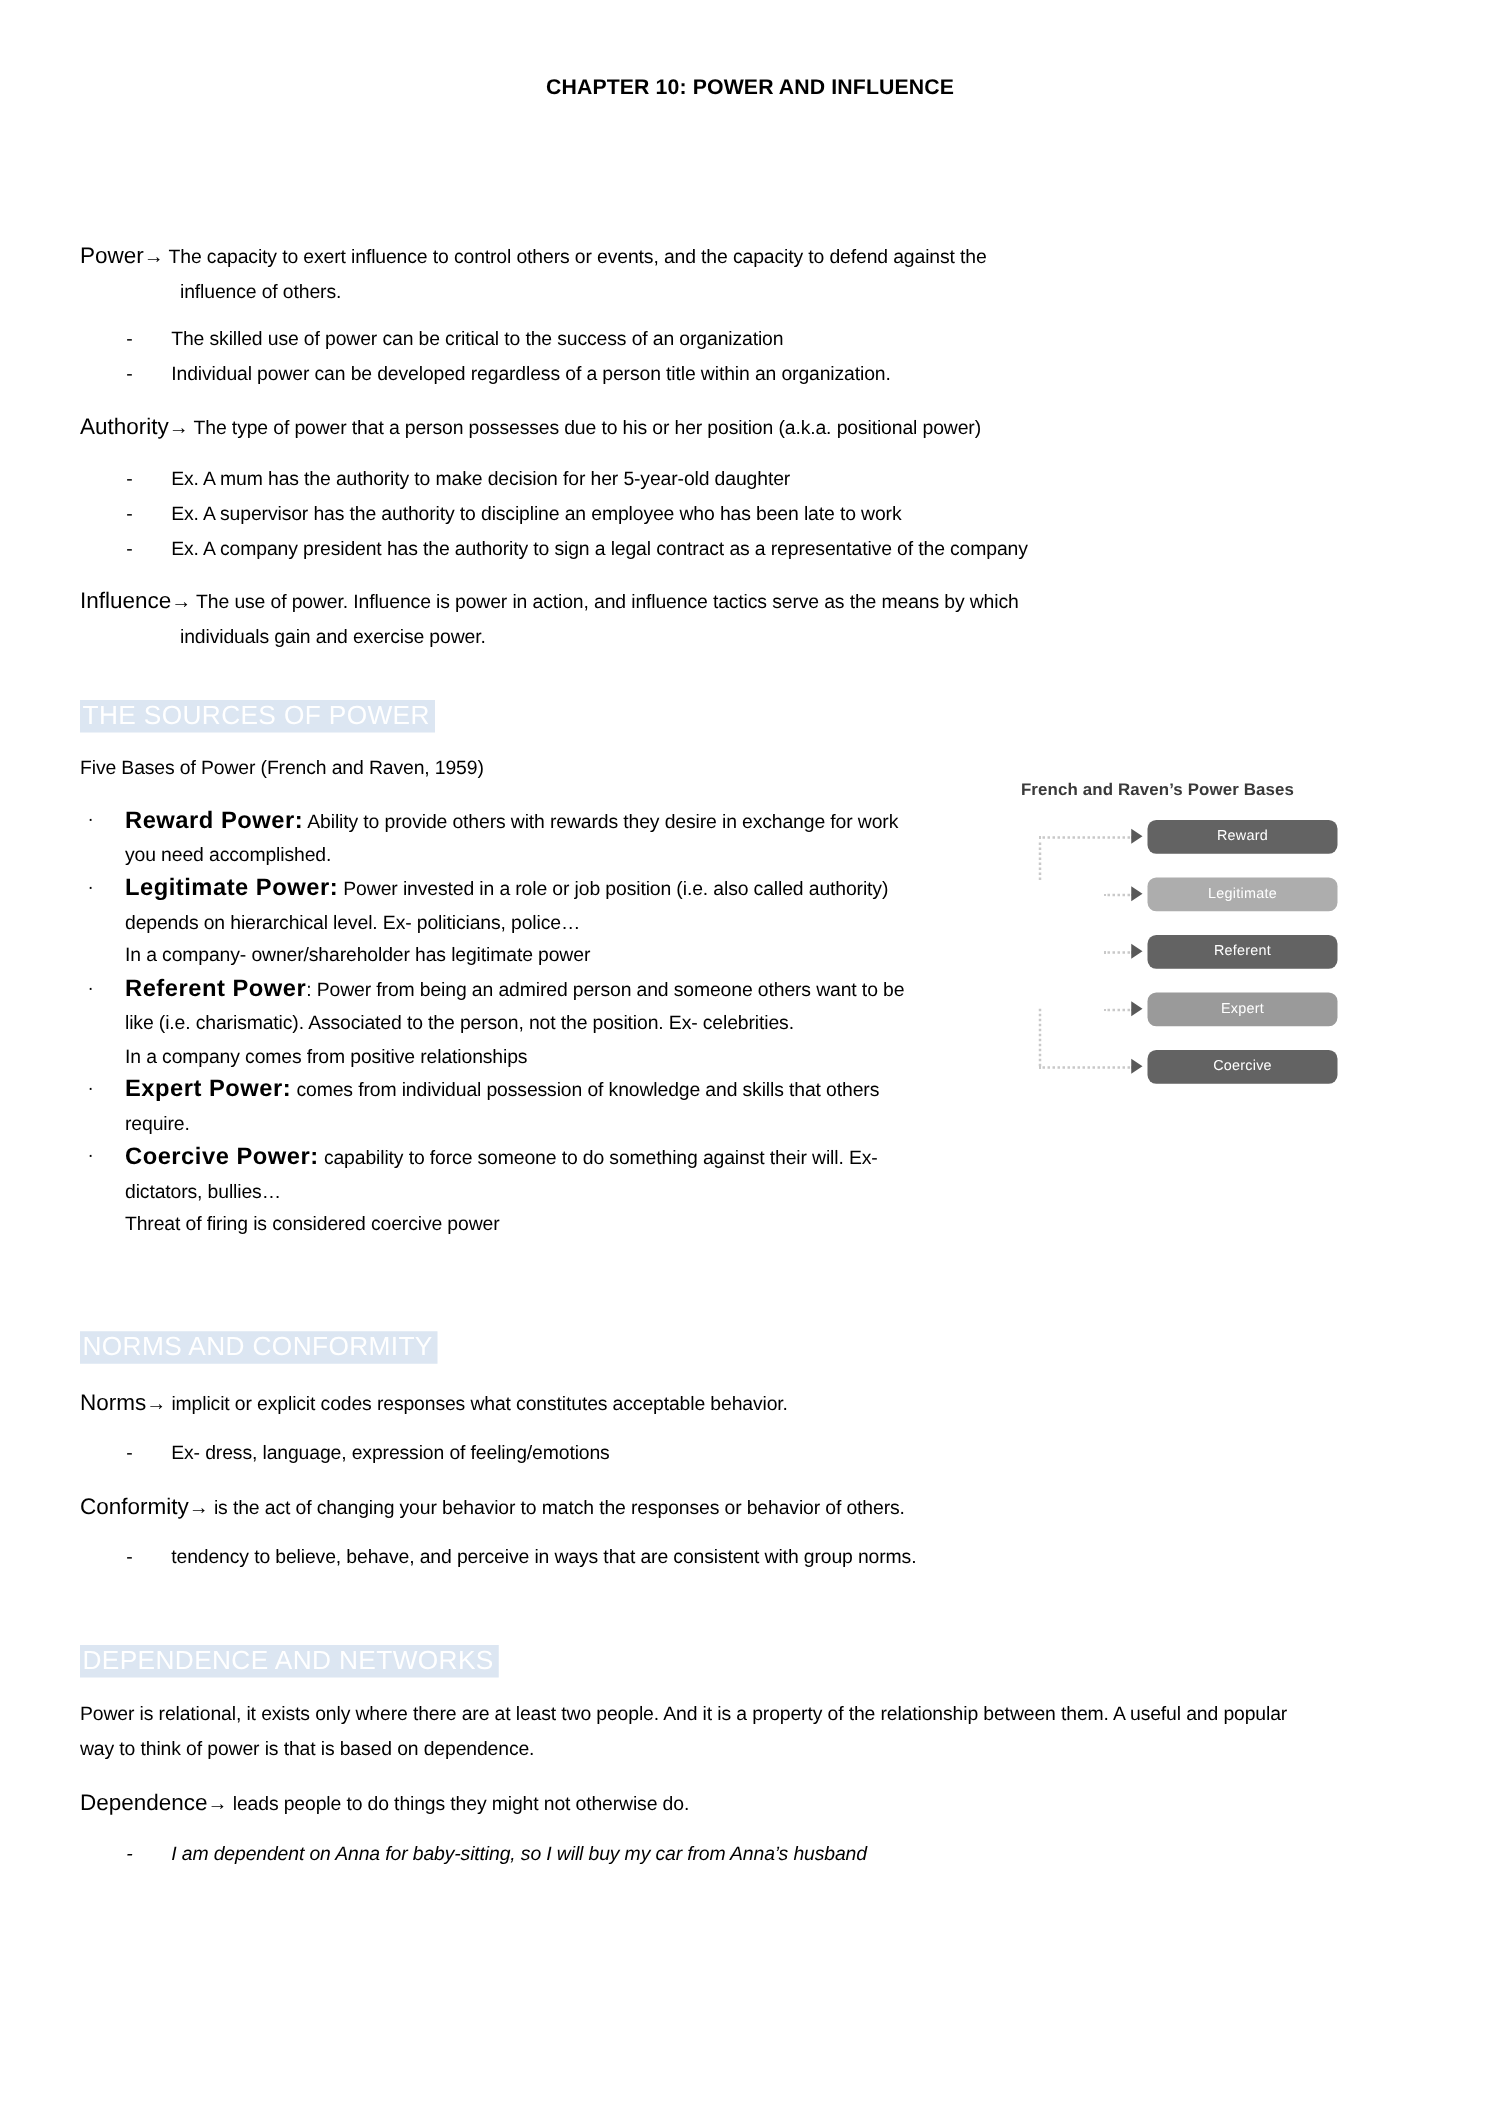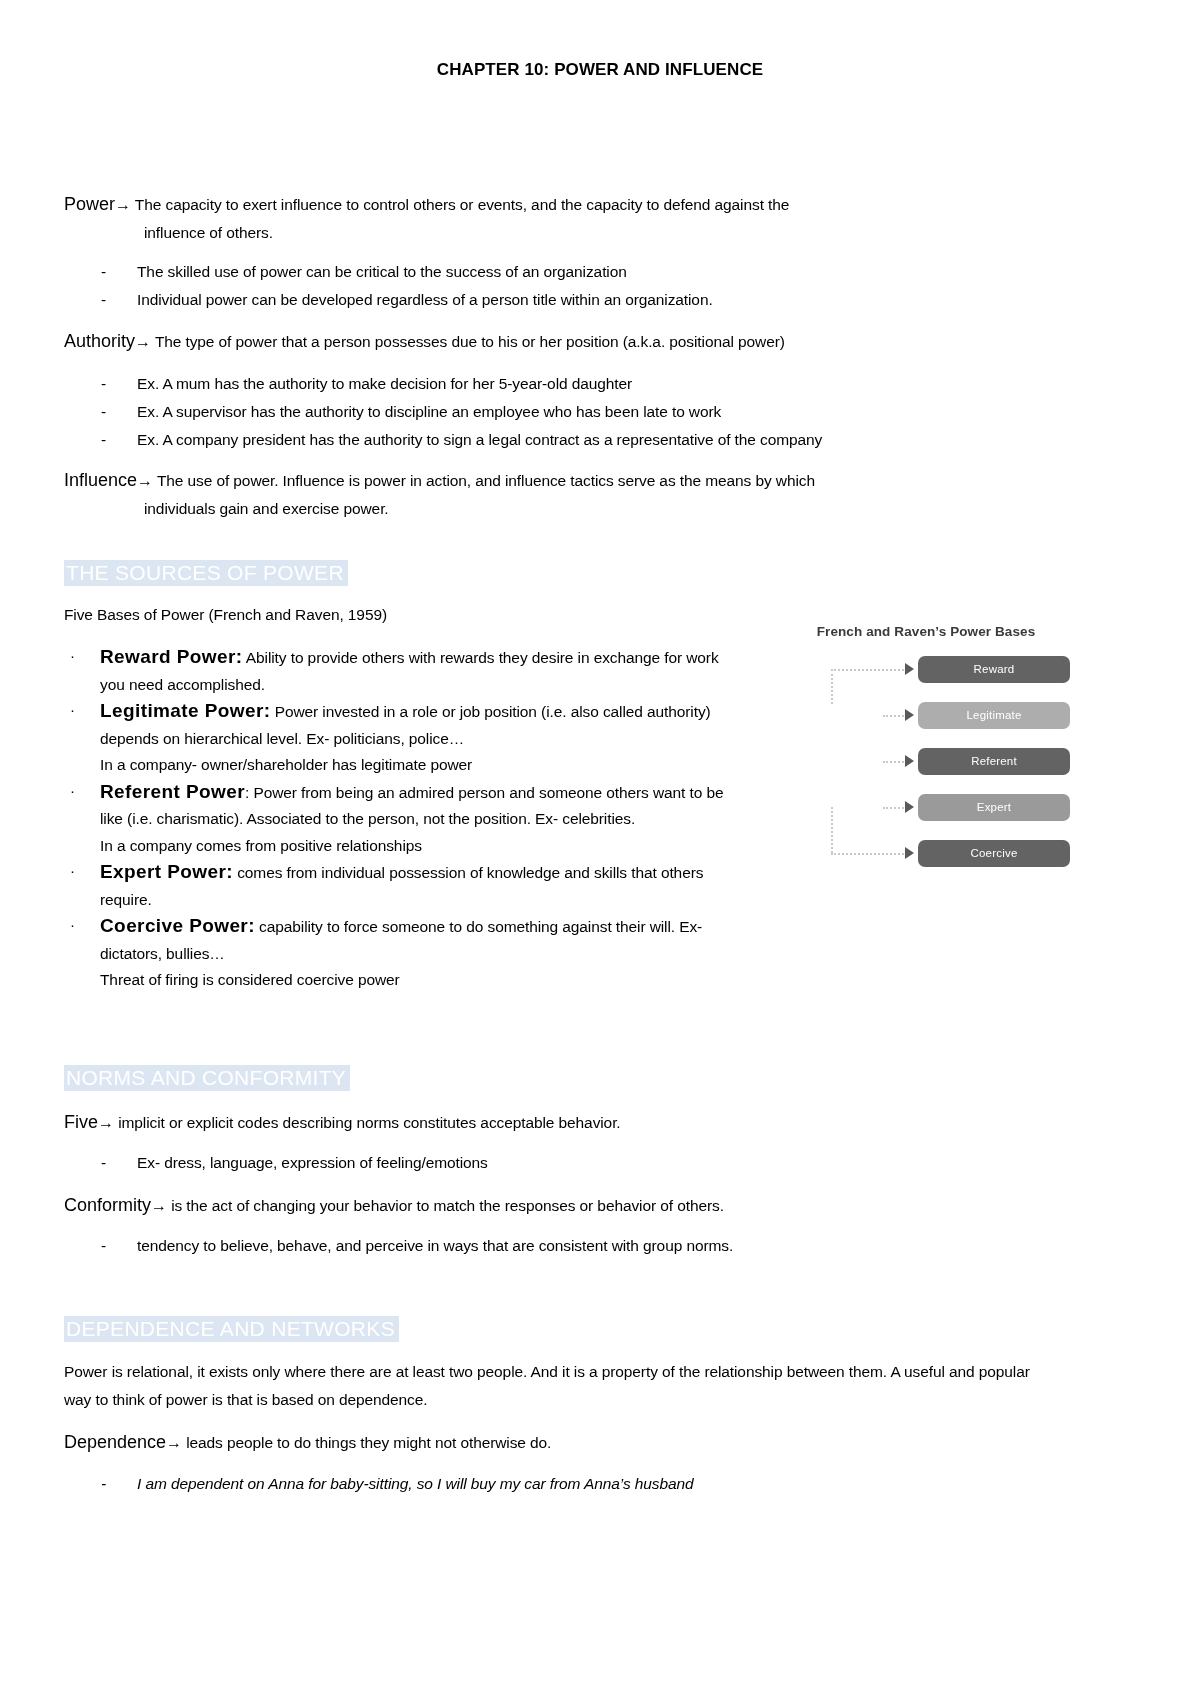--- a/index.html
+++ b/index.html
@@ -298,21 +298,21 @@
     <div class="pb dark" style="top:32px;">Reward</div>
     <div class="pb light" style="top:78px;">Legitimate</div>
     <div class="pb dark" style="top:124px;">Referent</div>
     <div class="pb mid" style="top:170px;">Expert</div>
     <div class="pb dark" style="top:216px;">Coercive</div>
   </div>
 
   <div class="sec-head" style="top:1065px;">NORMS AND CONFORMITY</div>
 
   <div class="para" style="left:64px; top:1108px; width:960px;">
-    <span class="term">Five</span><span class="arrow">→</span><span> implicit or explicit codes describing norms constitutes acceptable behavior.</span>
+    <span class="term">Norms</span><span class="arrow">→</span><span> implicit or explicit codes responses what constitutes acceptable behavior.</span>
   </div>
 
   <ul class="dash-list" style="left:64px; top:1149px; width:960px;">
     <li><span class="dash">-</span><span>Ex- dress, language, expression of feeling/emotions</span></li>
   </ul>
 
   <div class="para" style="left:64px; top:1191px; width:960px;">
     <span class="term">Conformity</span><span class="arrow">→</span><span> is the act of changing your behavior to match the responses or behavior of others.</span>
   </div>
 

